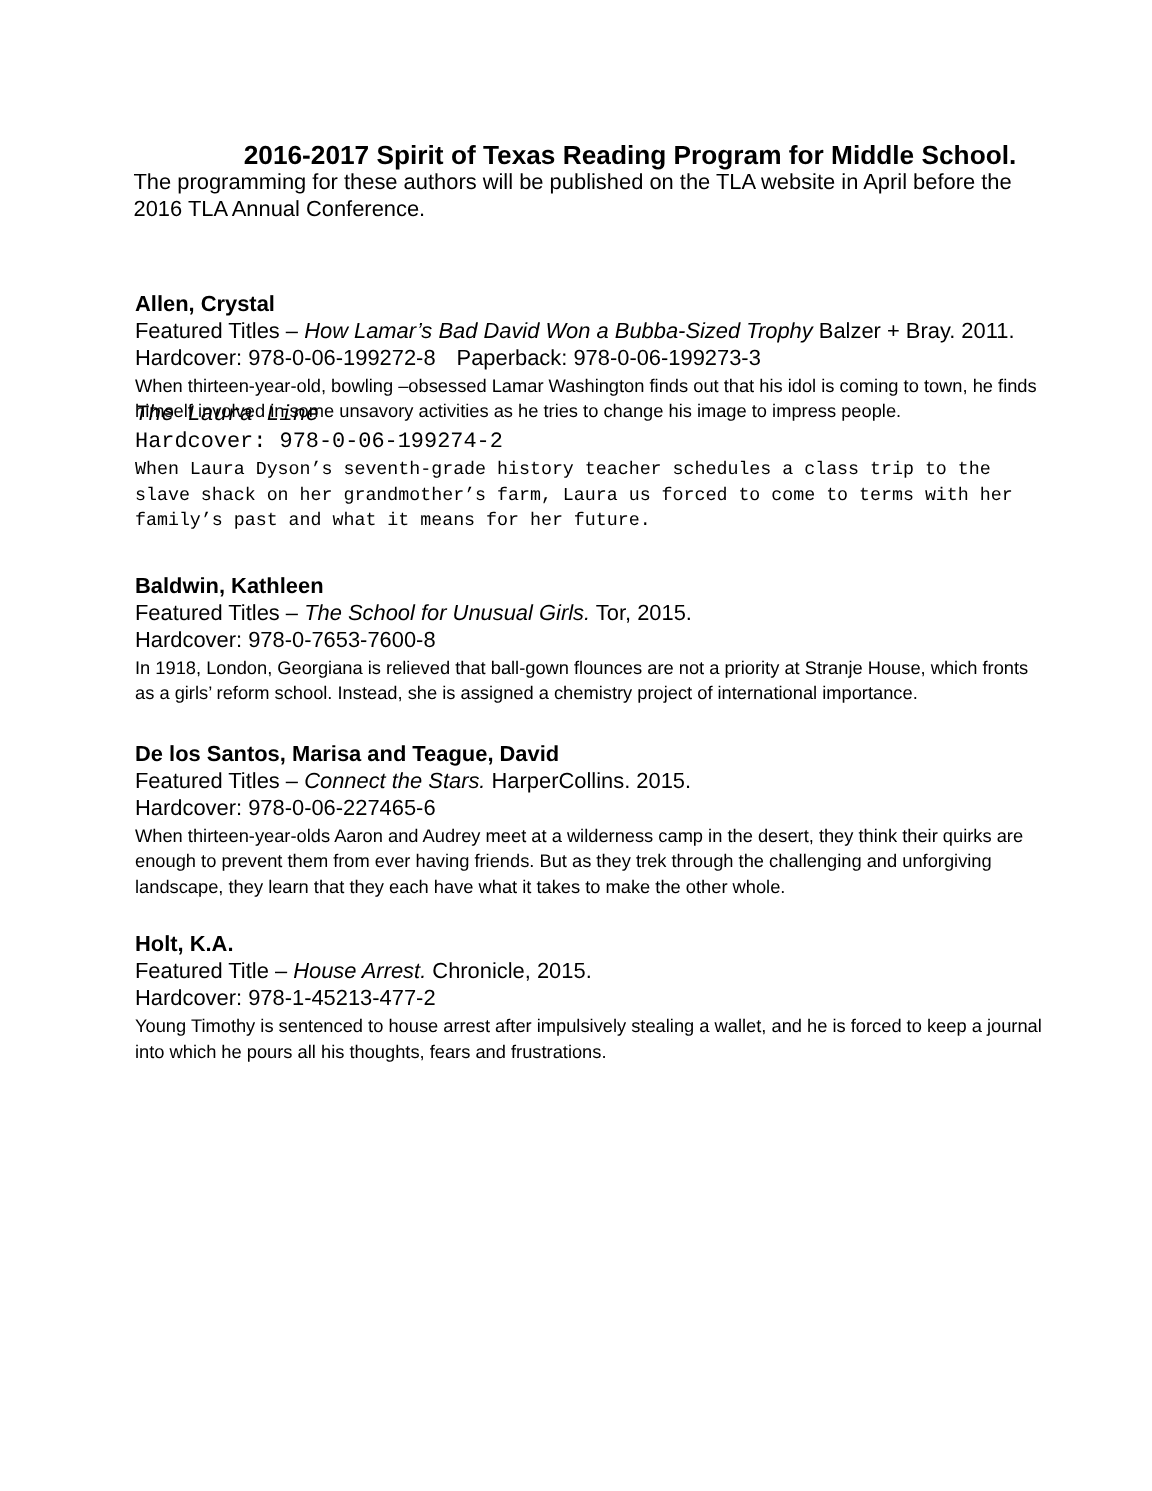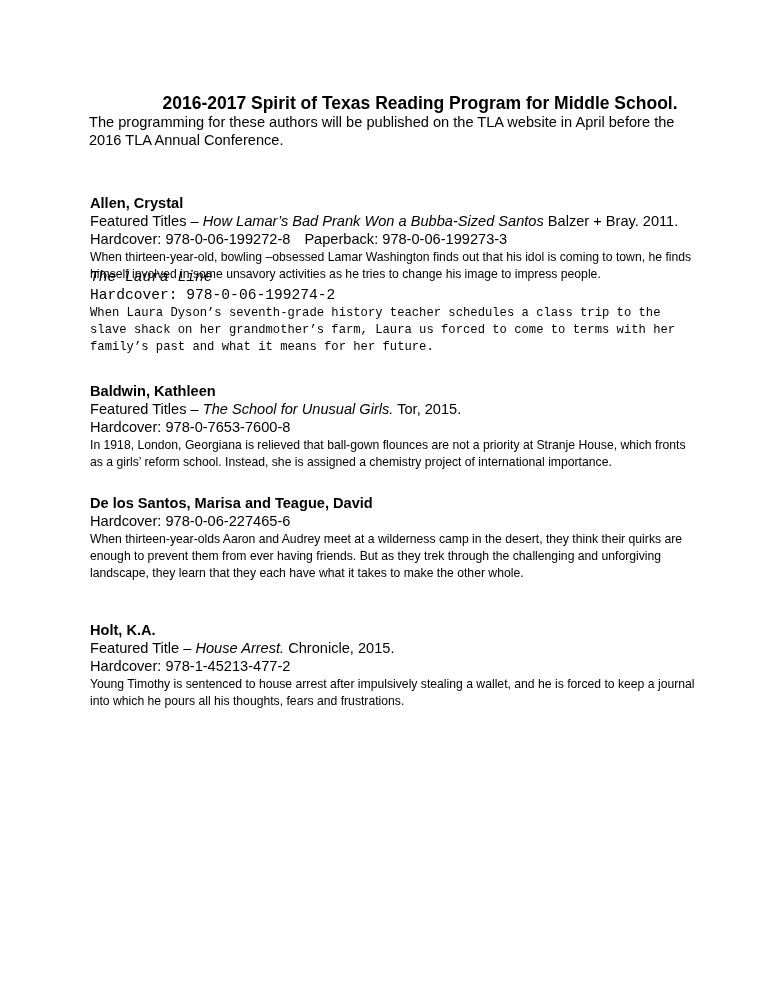--- a/index.html
+++ b/index.html
@@ -68,21 +68,21 @@
 <body>
 
 <div class="page">
 
   <h1 class="doc-title">2016-2017 Spirit of Texas Reading Program for Middle School.</h1>
   <p class="doc-subtitle">The programming for these authors will be published on the TLA website in April before the 2016 TLA Annual Conference.</p>
 
   <div class="entry" style="top:194px;">
     <p class="line author">Allen, Crystal</p>
     <p class="line">
-      <span>Featured Titles – </span><em>How Lamar’s Bad Prank Won a Bubba-Sized Santos</em><span> Balzer + Bray. 2011.</span>
+      <span>Featured Titles – </span><em>How Lamar’s Bad David Won a Bubba-Sized Trophy</em><span> Balzer + Bray. 2011.</span>
     </p>
     <p class="line">
       <span>Hardcover: 978-0-06-199272-8</span><span class="gap"></span><span>Paperback: 978-0-06-199273-3</span>
     </p>
     <p class="desc">When thirteen-year-old, bowling –obsessed Lamar Washington finds out that his idol is coming to town, he finds himself involved in some unsavory activities as he tries to change his image to impress people.</p>
   </div>
 
   <div class="entry" style="top:268px;font-family:Liberation Mono, monospace;">
     <p class="line">
       <em>The Laura Line</em>
@@ -100,20 +100,23 @@
     </p>
     <p class="line">
       <span>Hardcover: 978-0-7653-7600-8</span>
     </p>
     <p class="desc">In 1918, London, Georgiana is relieved that ball-gown flounces are not a priority at Stranje House, which fronts as a girls’ reform school. Instead, she is assigned a chemistry project of international importance.</p>
   </div>
 
   <div class="entry" style="top:494px;">
     <p class="line author">De los Santos, Marisa and Teague, David</p>
     <p class="line">
+      <span>Featured Titles – </span><em>Connect the Stars.</em><span> HarperCollins. 2015.</span>
+    </p>
+    <p class="line">
       <span>Hardcover: 978-0-06-227465-6</span>
     </p>
     <p class="desc">When thirteen-year-olds Aaron and Audrey meet at a wilderness camp in the desert, they think their quirks are enough to prevent them from ever having friends. But as they trek through the challenging and unforgiving landscape, they learn that they each have what it takes to make the other whole.</p>
   </div>
 
   <div class="entry" style="top:621px;">
     <p class="line author">Holt, K.A.</p>
     <p class="line">
       <span>Featured Title – </span><em>House Arrest.</em><span> Chronicle, 2015.</span>
     </p>

